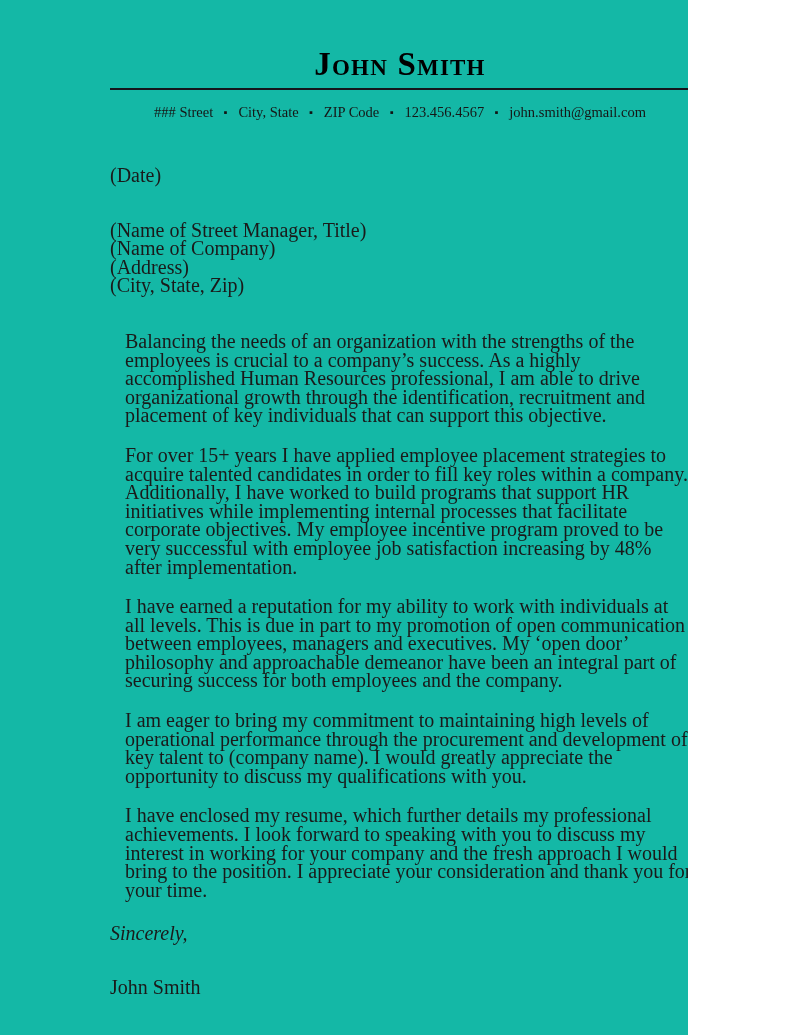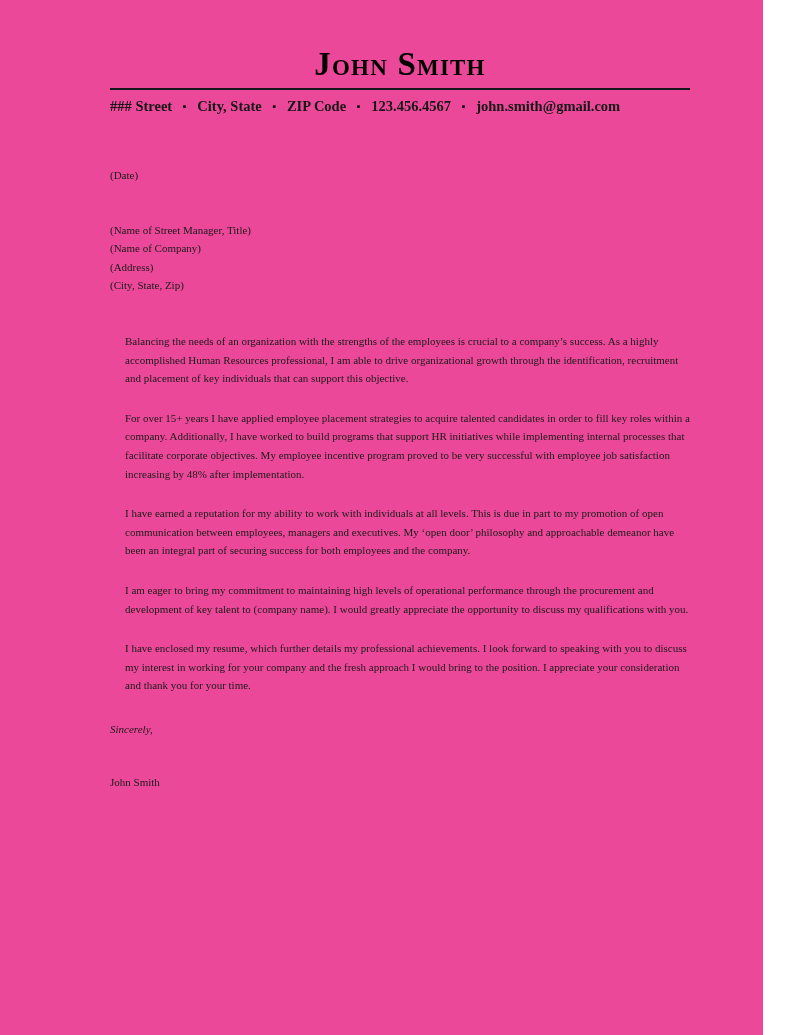--- a/index.html
+++ b/index.html
@@ -10,23 +10,23 @@
   body {
     width: 800px;
     height: 1035px;
     font-family: "Liberation Serif", "DejaVu Serif", serif;
     color: #1a1a1a;
     -webkit-font-smoothing: antialiased;
   }
 
   .page {
     position: relative;
-    width: 763px;
+    width: 688px;
     height: 1035px;
-    background: #ec4899;
+    background: #14b8a6;
     box-sizing: border-box;
     overflow: hidden;
   }
 
   .letterhead {
     position: absolute;
     left: 110px;
     top: 44px;
     width: 580px;
   }
@@ -46,47 +46,46 @@
 
   .rule {
     margin: 4px 0 0 0;
     height: 0;
     border: none;
     border-top: 2.5px solid #15151c;
     width: 580px;
   }
 
   .contact-line {
-    margin: 6px 0 0 0;
-    text-align: left;
+    margin: 12px 0 0 0;
+    text-align: center;
     font-size: 14.5px;
     line-height: 20px;
     color: #161616;
     white-space: nowrap;
-    font-weight: bold;
   }
   .contact-item { display: inline; }
   .contact-sep {
     display: inline-block;
     margin: 0 7px;
     font-size: 11px;
     line-height: 20px;
     vertical-align: 1px;
     color: #111111;
   }
 
   .letter-body {
     position: absolute;
     left: 110px;
     top: 166px;
     width: 582px;
   }
 
   .block {
-    font-size: 11px;
+    font-size: 20px;
     line-height: 18.6px;
     color: #1a1a1a;
     margin: 0;
     text-align: left;
   }
 
   .date-block { margin-bottom: 36px; }
 
   .recipient-block { margin-bottom: 37px; }
   .recipient-line { display: block; }

